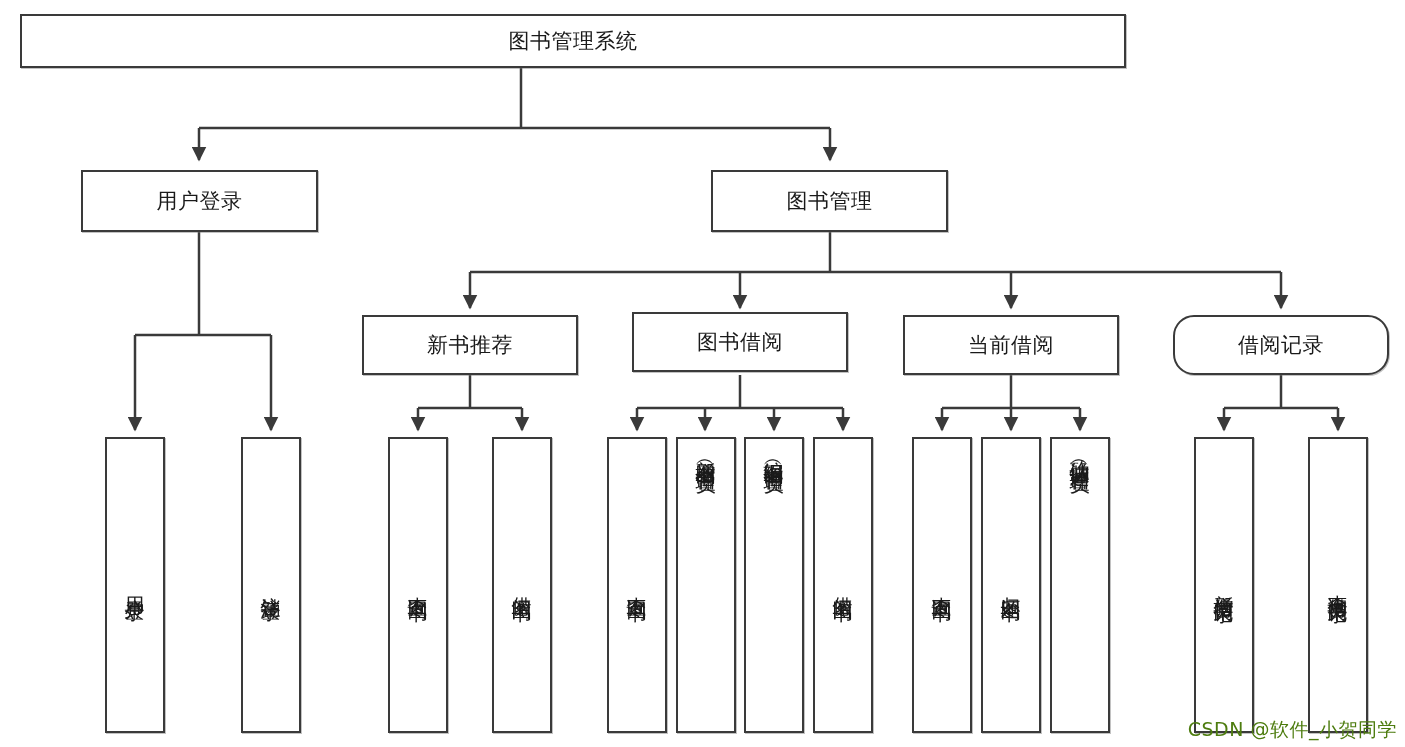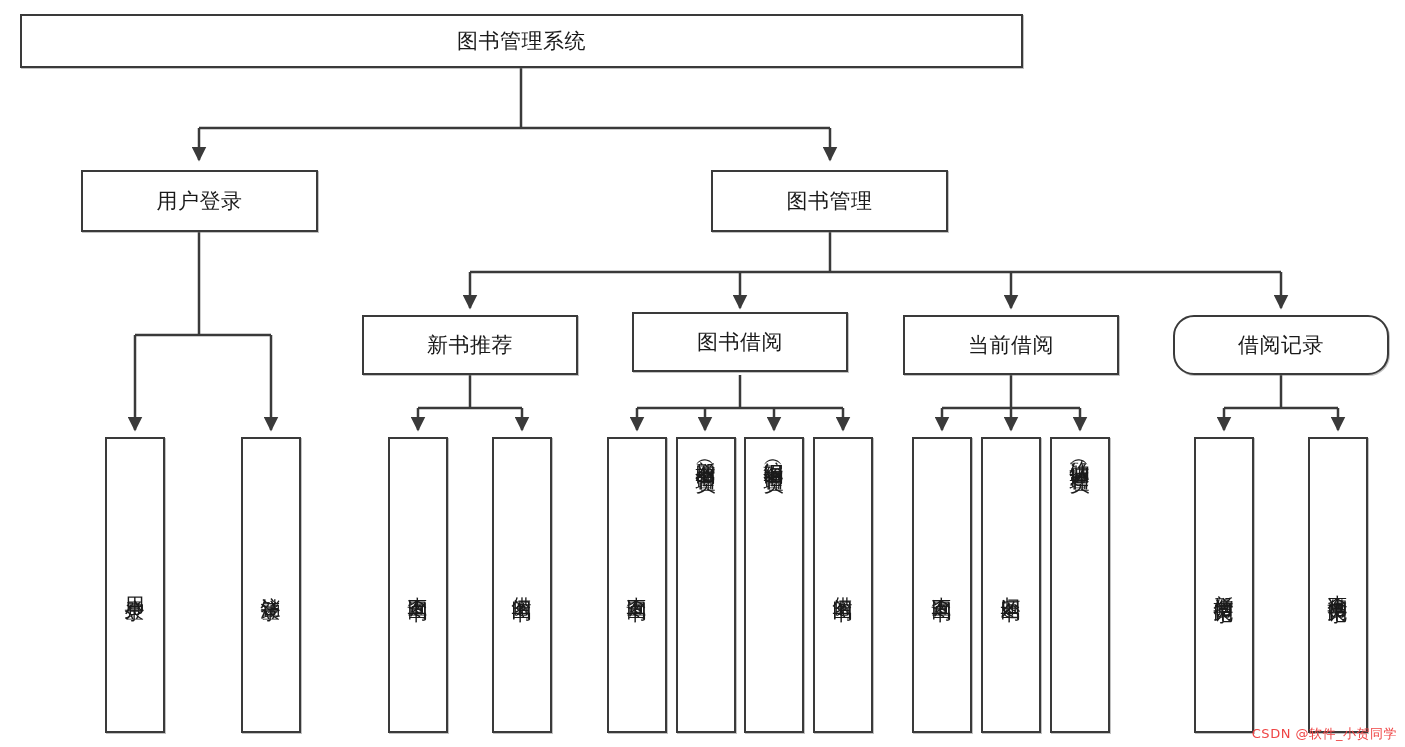--- a/index.html
+++ b/index.html
@@ -58,22 +58,22 @@
     white-space: nowrap;
   }
   .node-box.leaf.center-v {
     align-items: center;
     padding-top: 0;
   }
   .watermark {
     position: absolute;
     right: 8px;
     bottom: 4px;
-    font-size: 13px;
-    color: #ef4444;
+    font-size: 19px;
+    color: #4d7c0f;
     white-space: nowrap;
     letter-spacing: 0.5px;
   }
 </style>
 </head>
 <body>
 
 <div id="diagram-root">
 
   <svg id="tree-svg" viewBox="0 0 1405 747" xmlns="http://www.w3.org/2000/svg">
@@ -119,21 +119,21 @@
       <path d="M 1011 408 L 1011 430" marker-end="url(#arrow)"></path>
       <path d="M 1080 408 L 1080 430" marker-end="url(#arrow)"></path>
 
       <path d="M 1281 375 L 1281 408"></path>
       <path d="M 1224 408 L 1338 408"></path>
       <path d="M 1224 408 L 1224 430" marker-end="url(#arrow)"></path>
       <path d="M 1338 408 L 1338 430" marker-end="url(#arrow)"></path>
     </g>
   </svg>
 
-  <div class="node-box" style="left:20px; top:14px; width:1003px; height:54px;">
+  <div class="node-box" style="left:20px; top:14px; width:1106px; height:54px;">
     <span class="node-label">图书管理系统</span>
   </div>
 
   <div class="node-box" style="left:81px; top:170px; width:237px; height:62px;">
     <span class="node-label">用户登录</span>
   </div>
   <div class="node-box" style="left:711px; top:170px; width:237px; height:62px;">
     <span class="node-label">图书管理</span>
   </div>
 

